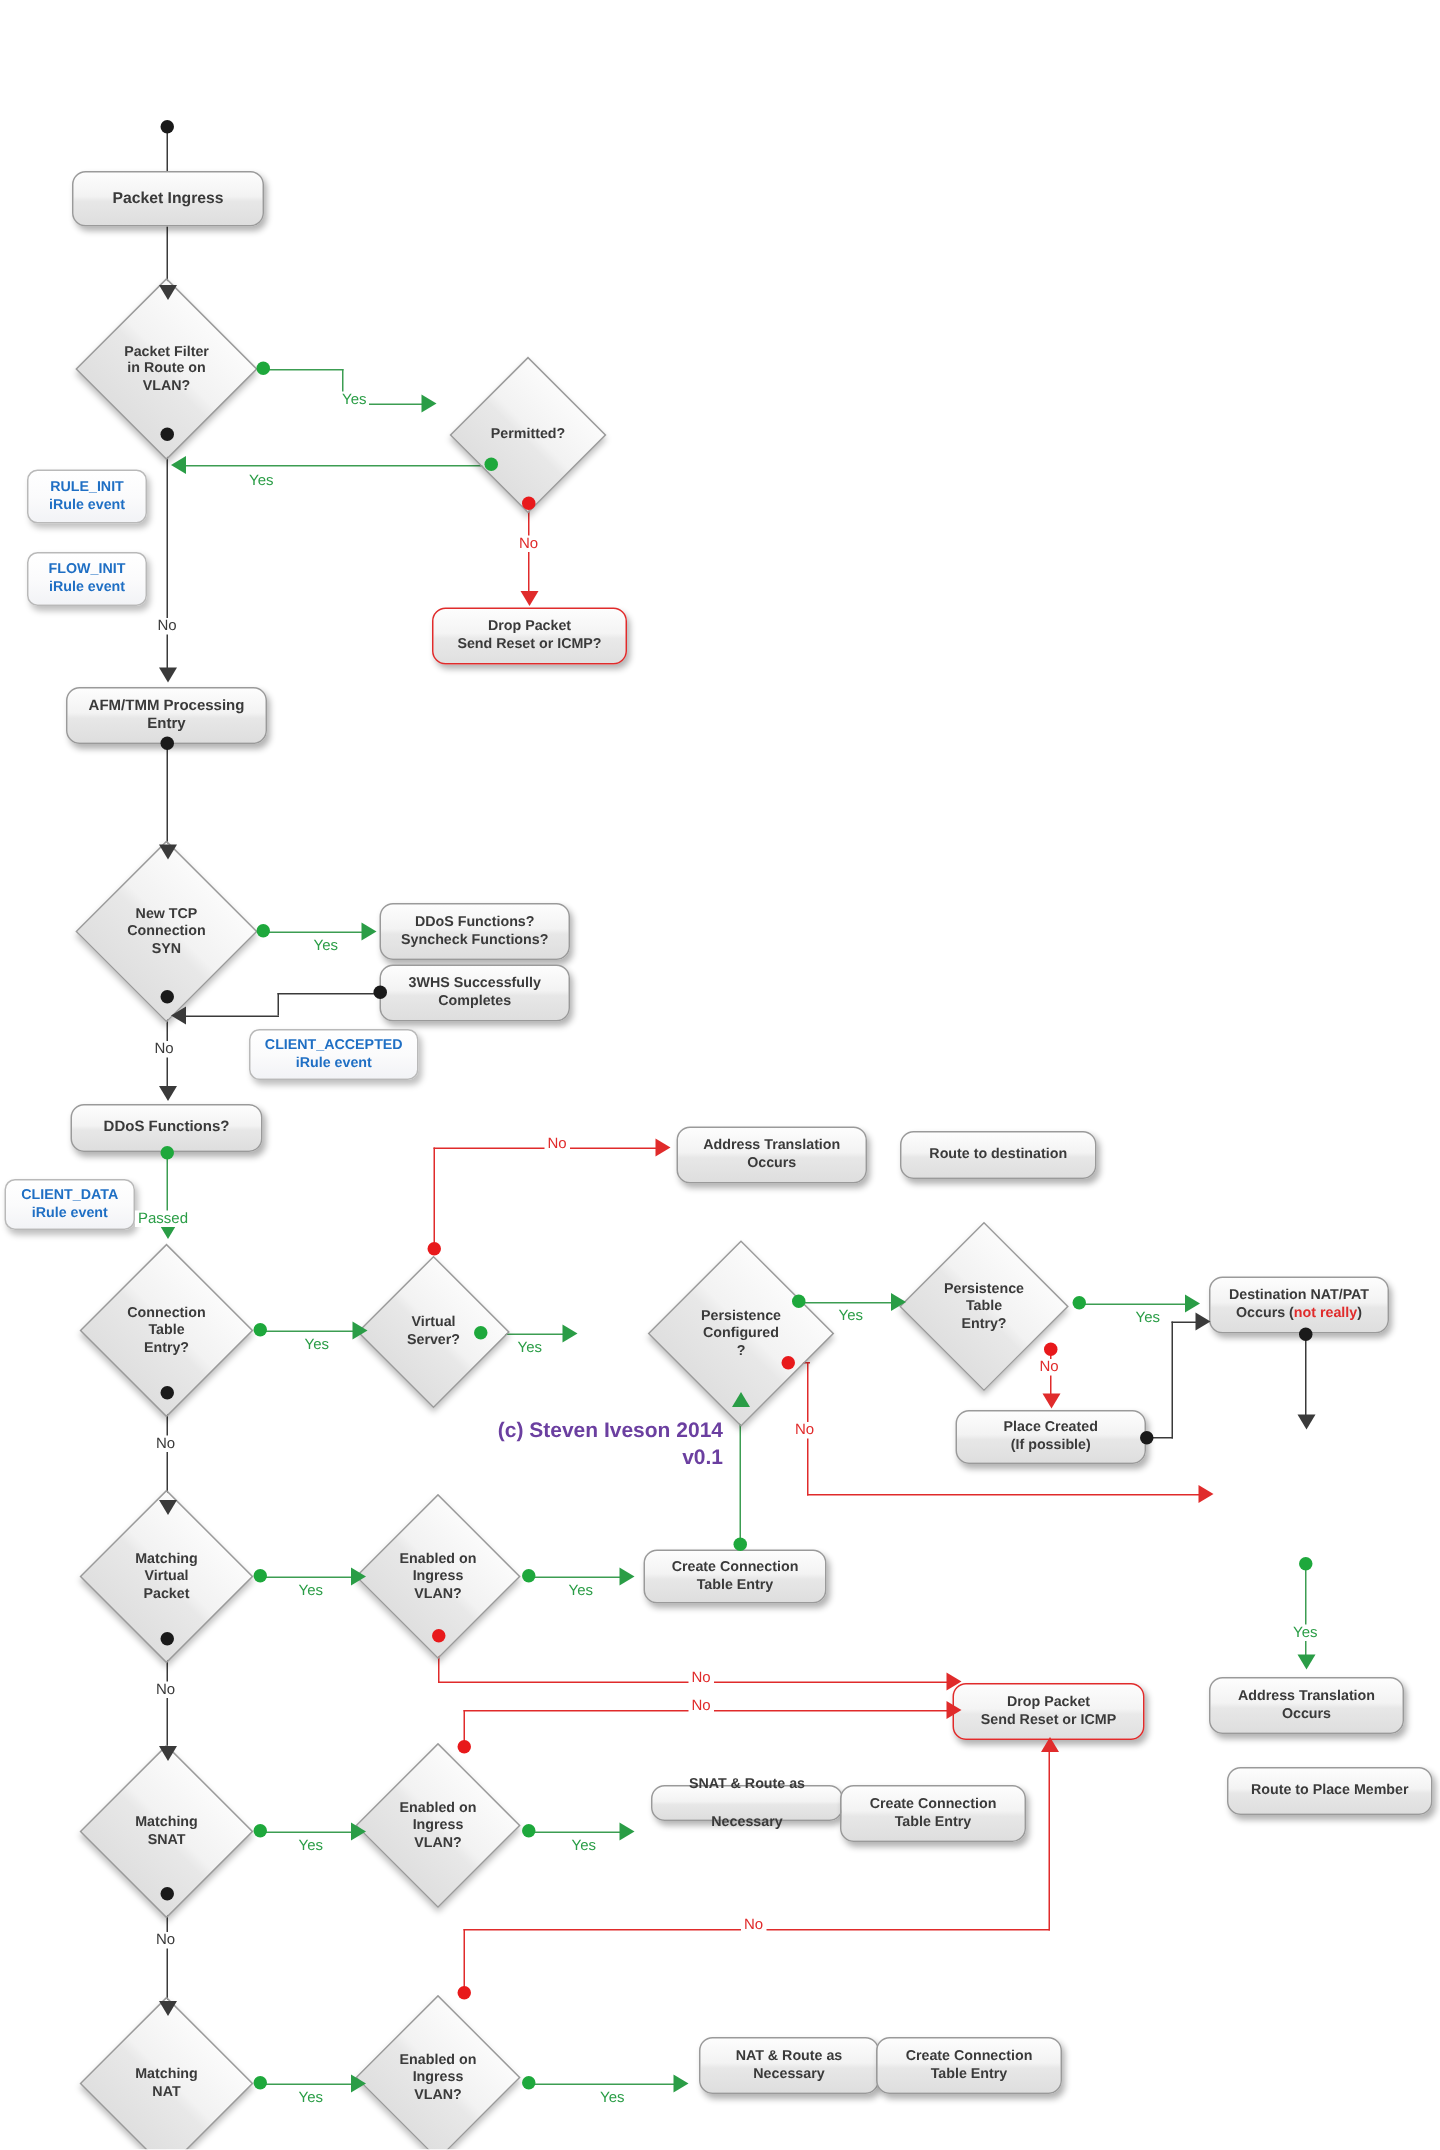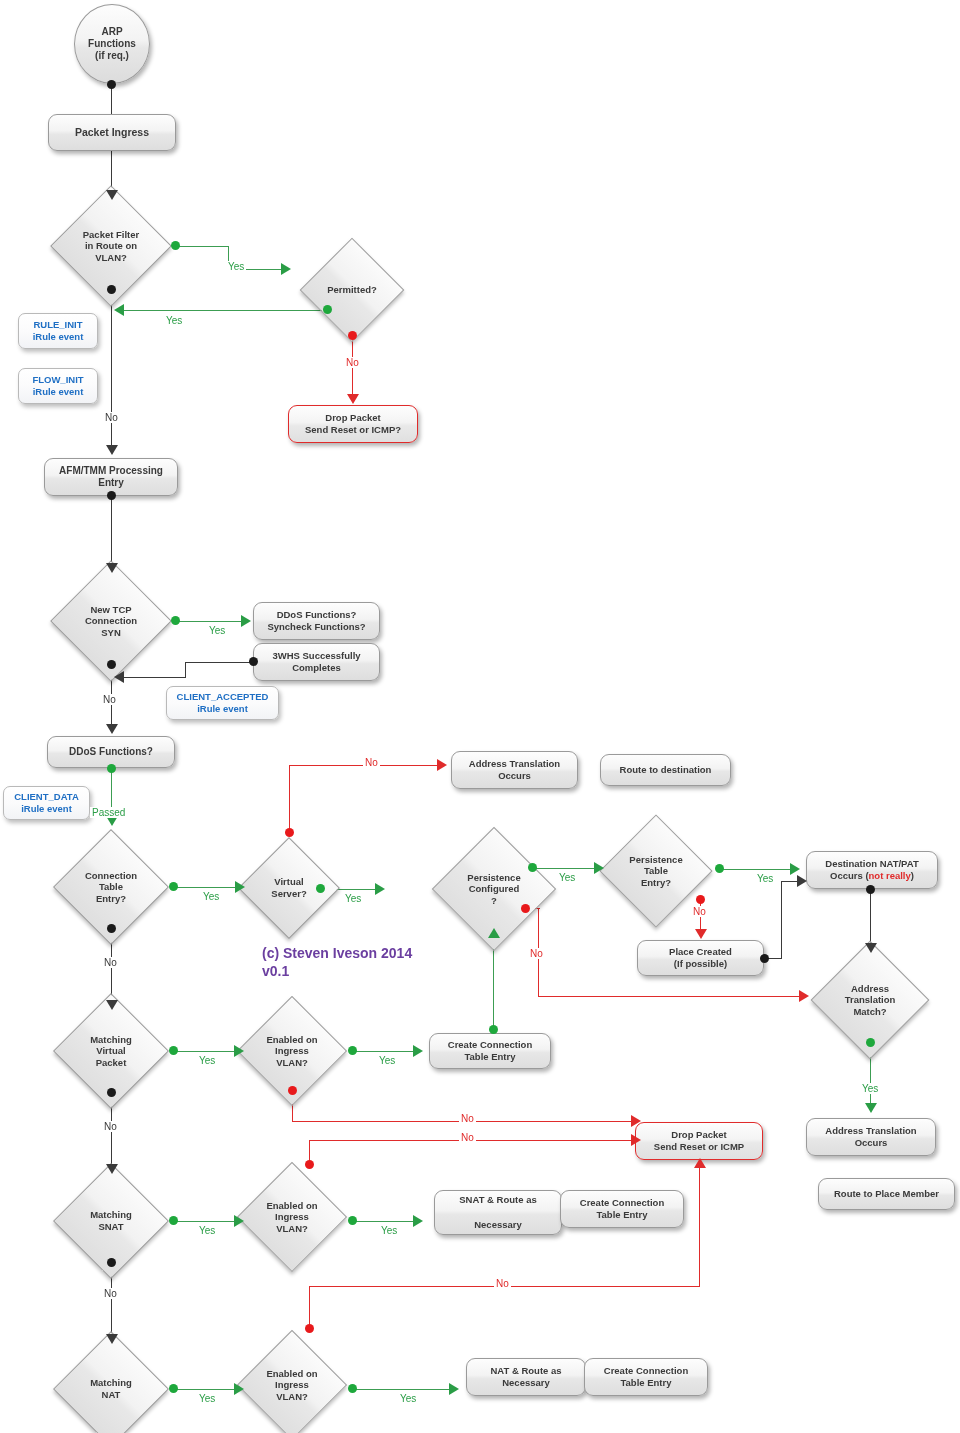--- a/index.html
+++ b/index.html
@@ -83,33 +83,28 @@
   .arw.right.g{border-left-color:#2a9d46;}
   .arw.right.r{border-left-color:#e02b2b;}
   .arw.left{border-top:6px solid transparent;border-bottom:6px solid transparent;border-right:10px solid #3a3a3a;}
   .arw.left.g{border-right-color:#2a9d46;}
 
   .elabel{position:absolute;z-index:7;font-size:10px;font-weight:normal;background:#fff;padding:0 2px;white-space:nowrap;}
   .elabel.k{color:#3a3a3a;}
   .elabel.g{color:#2a9d46;margin-top:12px;}
   .elabel.r{color:#e02b2b;}
 
-  .credit{position:absolute;z-index:7;color:#6b3fa0;font-weight:bold;text-align:left;line-height:1.3;}
+  .credit{position:absolute;z-index:7;color:#6b3fa0;font-weight:bold;text-align:right;line-height:1.3;}
   .nr{color:#e02b2b;}
 </style>
 </head>
 <body>
 
 <div id="canvas">
 
-  <div class="node ellipse" style="left:74px;top:4px;width:76px;height:80px;font-size:10px;flex-direction:column;">
-    <span>ARP</span>
-    <span>Functions</span>
-    <span>(if req.)</span>
-  </div>
   <div class="dot k" style="left:107px;top:80px;"></div>
   <div class="ln v k" style="left:111px;top:84px;height:30px;"></div>
 
   <div class="node box" style="left:48px;top:114px;width:128px;height:37px;font-size:10.5px;">
     <span>Packet Ingress</span>
   </div>
   <div class="ln v k" style="left:111px;top:151px;height:44px;"></div>
   <div class="arw down" style="left:106px;top:190px;"></div>
 
   <div class="diamond" style="left:68px;top:203px;width:86px;height:86px;">
@@ -313,38 +308,30 @@
   <div class="node box" style="left:637px;top:940px;width:127px;height:36px;font-size:9.5px;flex-direction:column;">
     <span>Place Created</span>
     <span>(If possible)</span>
   </div>
   <div class="dot k" style="left:760px;top:954px;"></div>
   <div class="ln h k" style="left:764px;top:958px;width:18px;"></div>
   <div class="ln v k" style="left:781px;top:881px;height:78px;"></div>
   <div class="ln h k" style="left:781px;top:881px;width:18px;"></div>
   <div class="arw right" style="left:797px;top:875px;"></div>
 
-  <div class="node box" style="left:806px;top:851px;width:132px;height:38px;font-size:9.5px;flex-direction:column;">
+  <div class="node box" style="left:806px;top:851px;width:120px;height:38px;font-size:9.5px;flex-direction:column;">
     <span>Destination NAT/PAT</span>
     <span>
       <span>Occurs (</span><span class="nr">not really</span><span>)</span>
     </span>
   </div>
   <div class="dot k" style="left:866px;top:885px;"></div>
   <div class="ln v k" style="left:870px;top:890px;height:58px;"></div>
   <div class="arw down" style="left:865px;top:943px;"></div>
 
-  <div class="diamond" style="left:828px;top:958px;width:84px;height:84px;">
-    <div class="dia-shape"></div>
-    <div class="dia-label" style="font-size:9.5px;flex-direction:column;">
-      <span>Address</span>
-      <span>Translation</span>
-      <span>Match?</span>
-    </div>
-  </div>
   <div class="dot g" style="left:866px;top:1038px;"></div>
   <div class="ln v g" style="left:870px;top:1043px;height:65px;"></div>
   <div class="arw down g" style="left:865px;top:1103px;"></div>
   <div class="elabel g" style="left:860px;top:1071px;">Yes</div>
 
   <div class="node box" style="left:806px;top:1118px;width:130px;height:38px;font-size:9.5px;flex-direction:column;">
     <span>Address Translation</span>
     <span>Occurs</span>
   </div>
 
@@ -431,21 +418,21 @@
   <div class="ln h g" style="left:353px;top:1221px;width:62px;"></div>
   <div class="arw right g" style="left:413px;top:1215px;"></div>
   <div class="elabel g" style="left:379px;top:1213px;">Yes</div>
 
   <div class="dot r" style="left:305px;top:1160px;"></div>
   <div class="ln v r" style="left:309px;top:1140px;height:24px;"></div>
   <div class="ln h r" style="left:309px;top:1140px;width:324px;"></div>
   <div class="arw right r" style="left:631px;top:1134px;"></div>
   <div class="elabel r" style="left:459px;top:1132px;">No</div>
 
-  <div class="node box" style="left:434px;top:1190px;width:128px;height:45px;font-size:9.5px;flex-direction:column;gap:13px;">
+  <div class="node box" style="left:434px;top:1190px;width:128px;height:24px;font-size:9.5px;flex-direction:column;gap:13px;">
     <span>SNAT &amp; Route as</span>
     <span>Necessary</span>
   </div>
   <div class="node box" style="left:560px;top:1190px;width:124px;height:38px;font-size:9.5px;flex-direction:column;">
     <span>Create Connection</span>
     <span>Table Entry</span>
   </div>
 
   <div class="diamond" style="left:70px;top:1348px;width:82px;height:82px;">
     <div class="dia-shape"></div>

